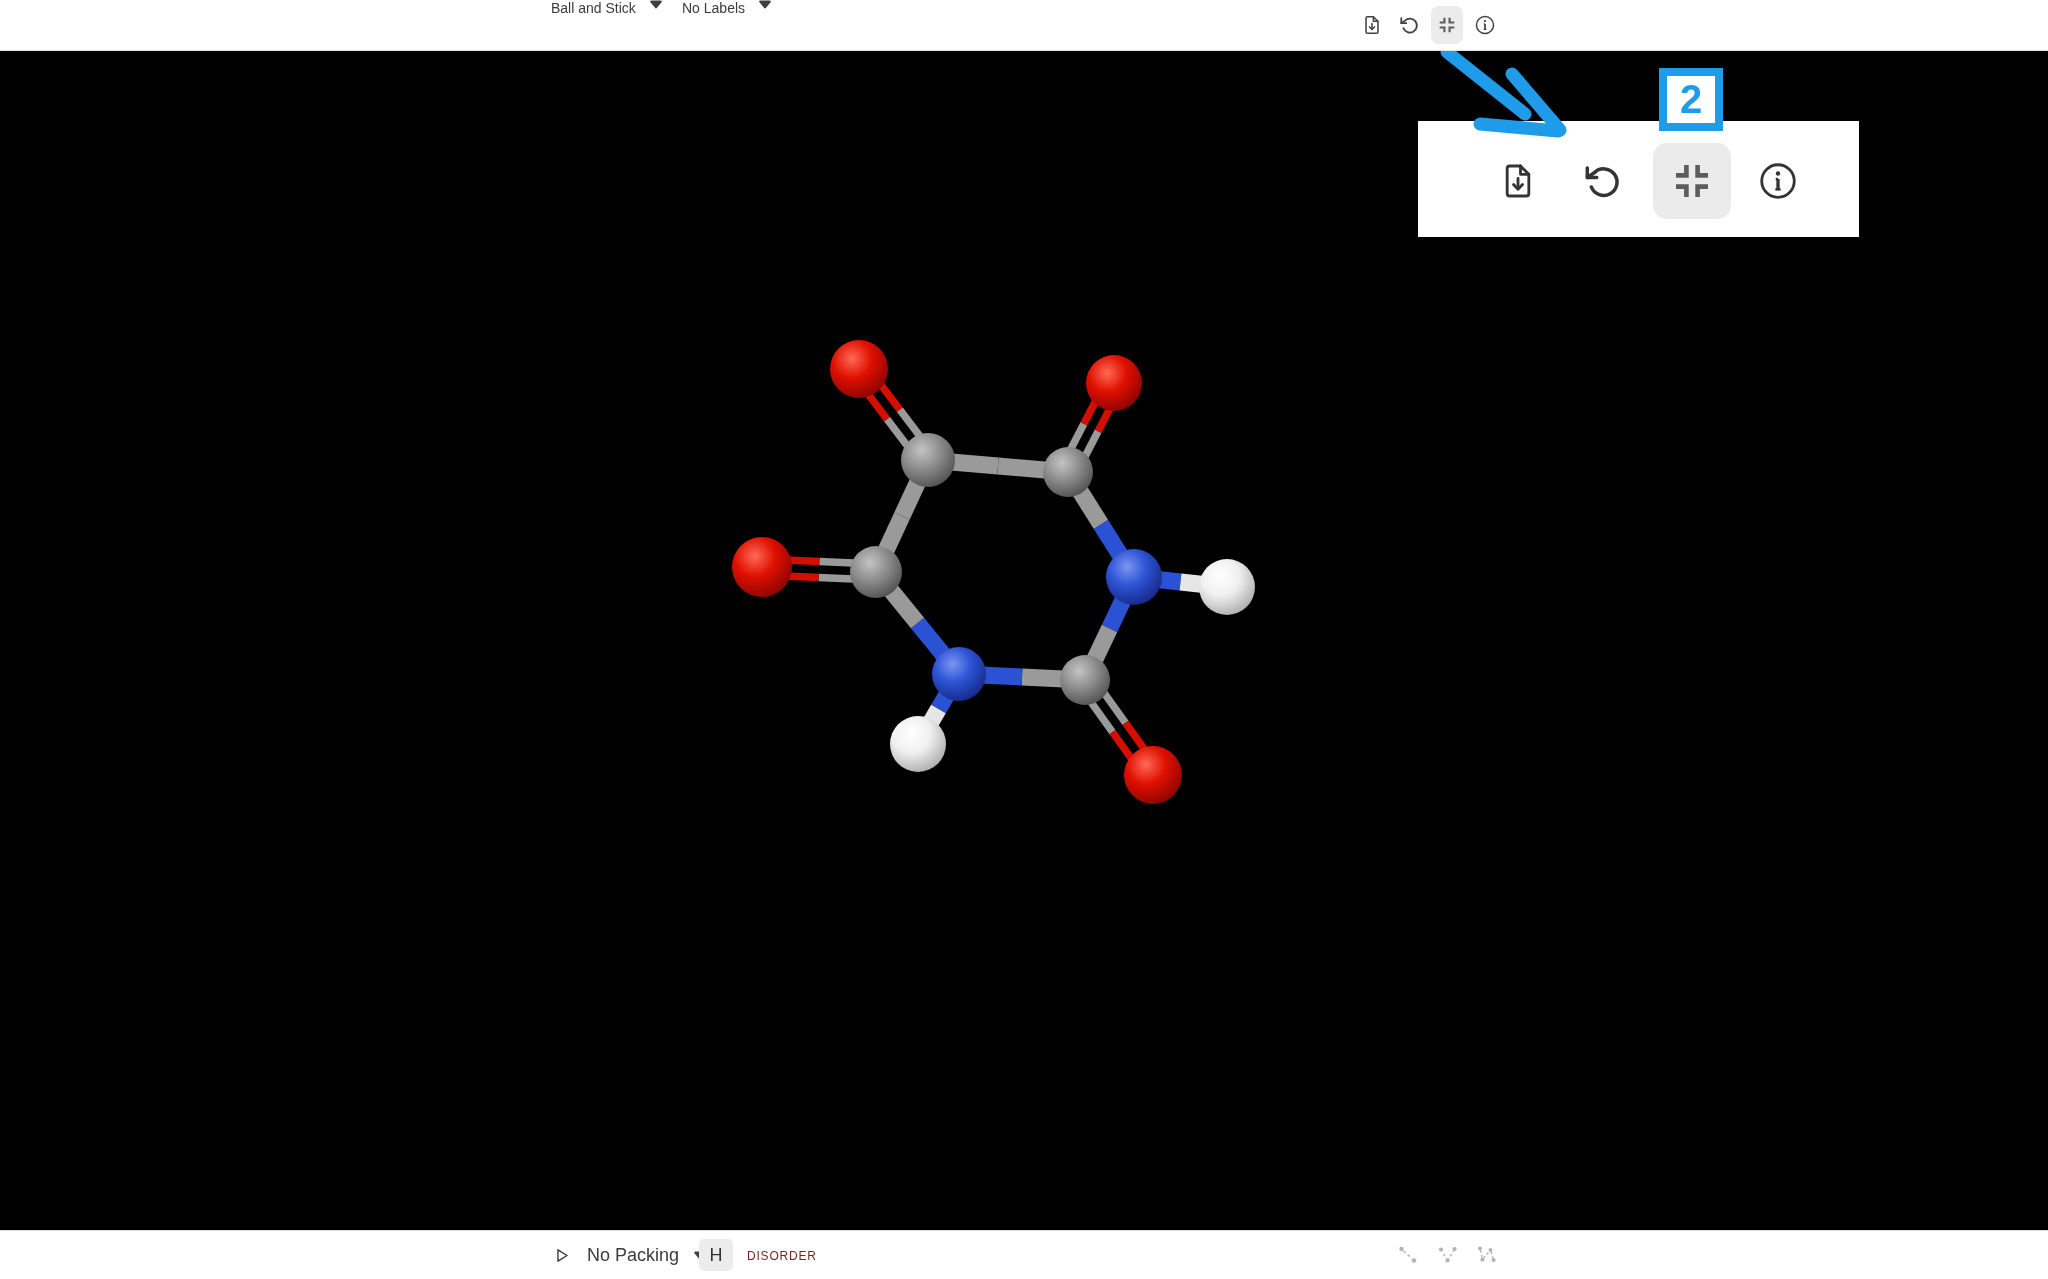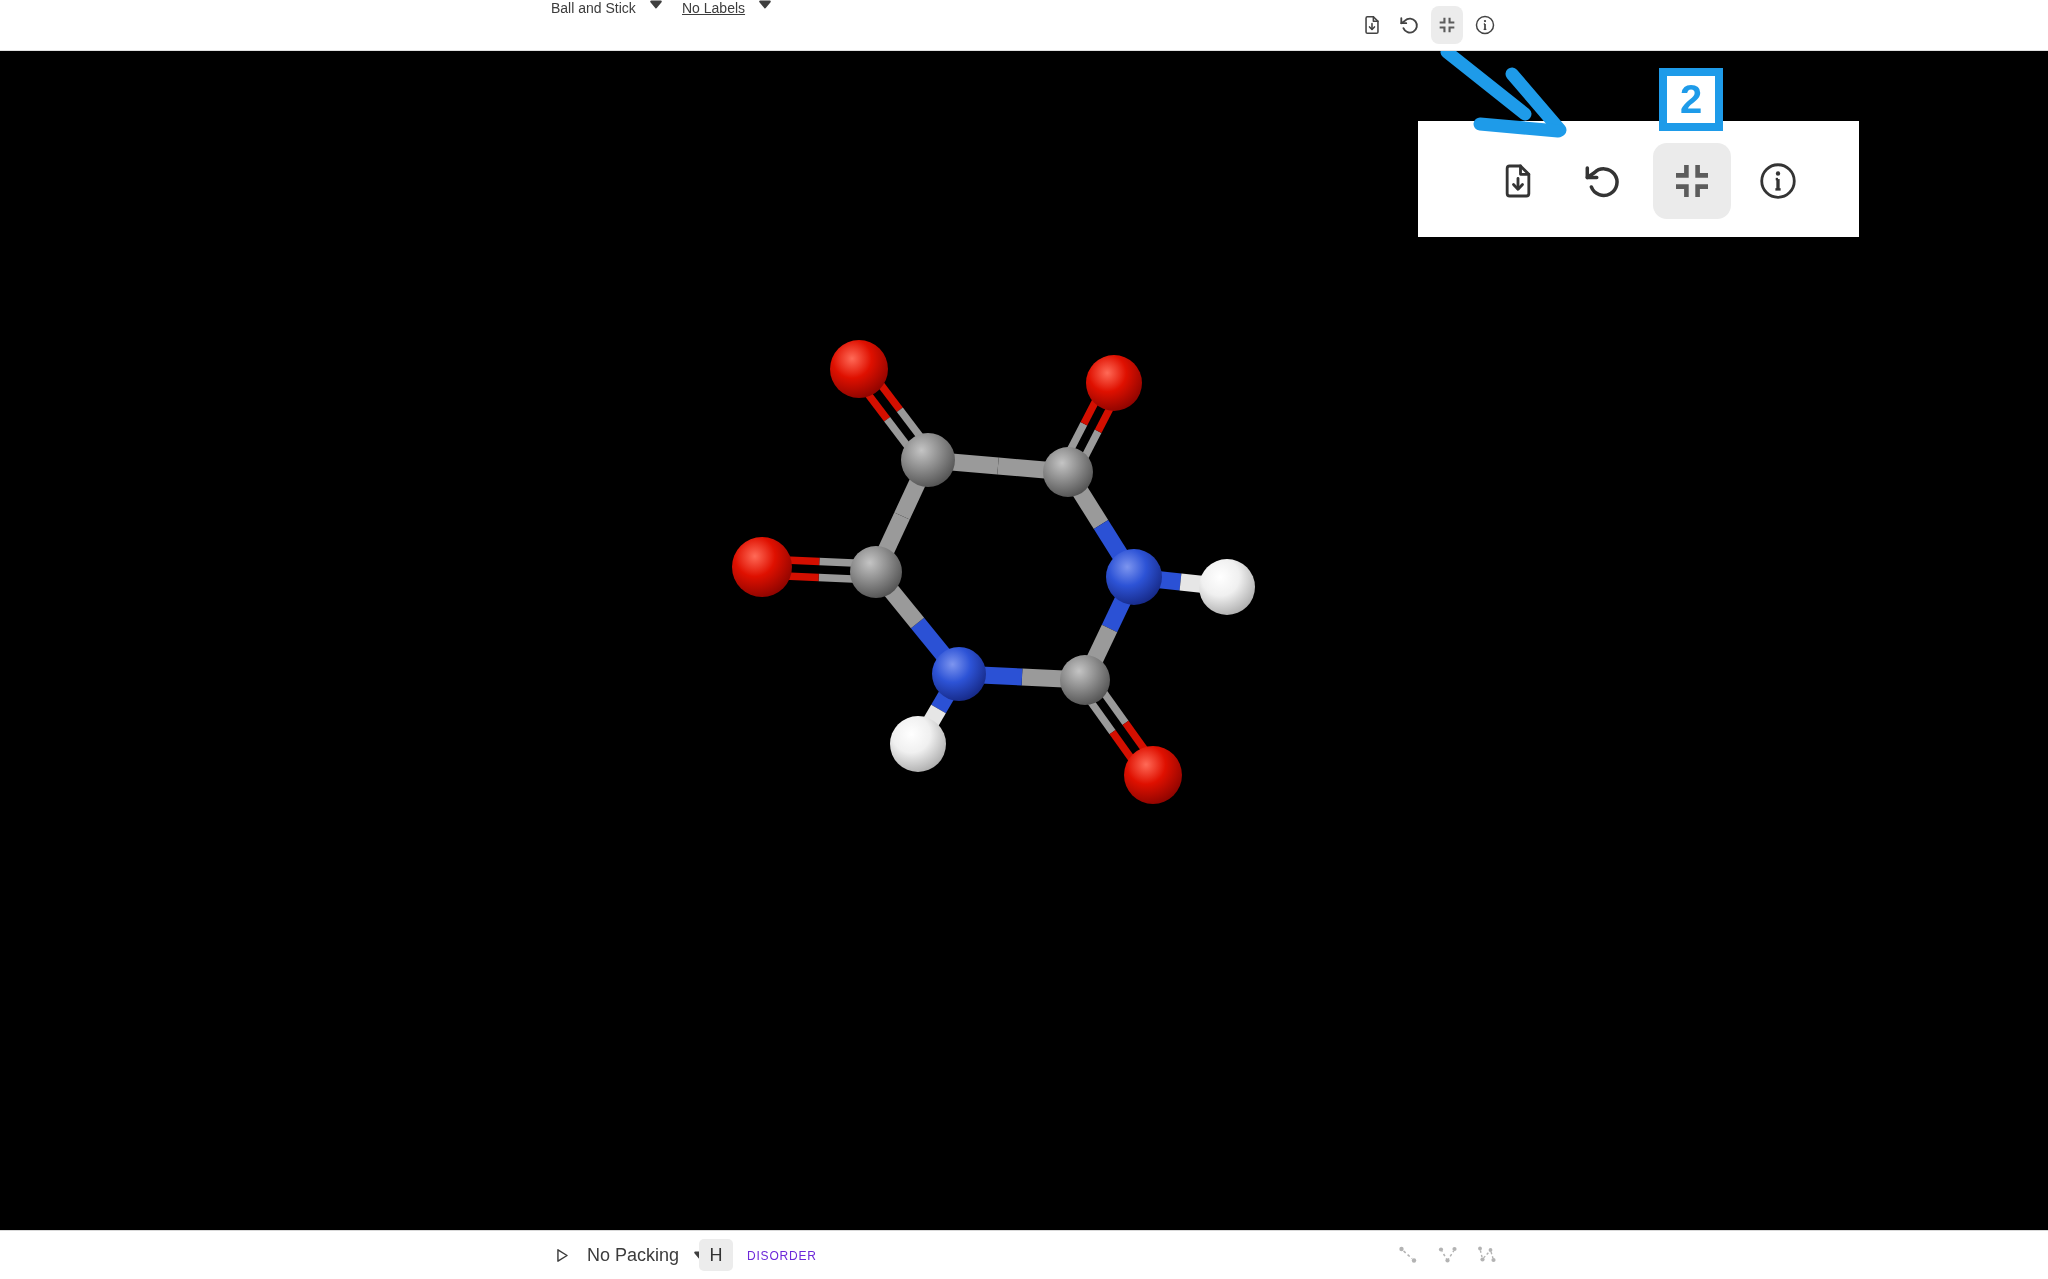--- a/index.html
+++ b/index.html
@@ -14,21 +14,21 @@
   .topbar{
     position:absolute;top:0;left:0;width:2048px;height:50px;
     background:#fff;border-bottom:1px solid #e0e0e0;z-index:20;
   }
   .dd{
     position:absolute;top:0;height:50px;display:flex;align-items:flex-start;
     cursor:pointer;color:#3c3c3c;font-size:14px;
   }
   .dd .caret{margin-left:13px;display:flex;align-items:center;color:#3f3f3f;}
   .dd-style{left:551px;}
-  .dd-labels{left:682px;text-decoration:underline;}
+  .dd-labels{left:682px;}
   .tb-btn{
     position:absolute;display:flex;align-items:center;justify-content:center;
     cursor:pointer;color:#434343;
   }
   .tb-btn svg{display:block;}
   .btn-download{left:1360px;top:13px;width:24px;height:24px;}
   .btn-reset{left:1397px;top:13px;width:24px;height:24px;}
   .btn-collapse{left:1431px;top:6px;width:32px;height:38px;background:#ececec;border-radius:8px;}
   .btn-info{left:1473px;top:13px;width:24px;height:24px;}
   
@@ -75,21 +75,21 @@
   .bb-packing{left:587px;cursor:pointer;}
   .bb-packing .caret{margin-left:14px;color:#3f3f3f;display:flex;align-items:center;}
   .bb-hbtn{
     position:absolute;left:699px;top:8px;width:34px;height:32px;
     background:#ececec;border-radius:5px;
     display:flex;align-items:center;justify-content:center;
     font-size:18px;color:#333;cursor:pointer;
   }
   .bb-disorder{
     position:absolute;left:747px;top:0;height:49px;display:flex;align-items:center;
-    font-size:12px;letter-spacing:0.8px;color:#6d28d9;cursor:pointer;
+    font-size:12px;letter-spacing:0.8px;color:#7f1d1d;cursor:pointer;
   }
   .bb-measure{
     position:absolute;top:13px;width:22px;height:22px;color:#b3b3b3;cursor:pointer;
   }
   .bb-measure svg{display:block;}
   .m-dist{left:1397px;}
   .m-angle{left:1437px;}
   .m-tors{left:1476px;}
 </style>
 </head>

